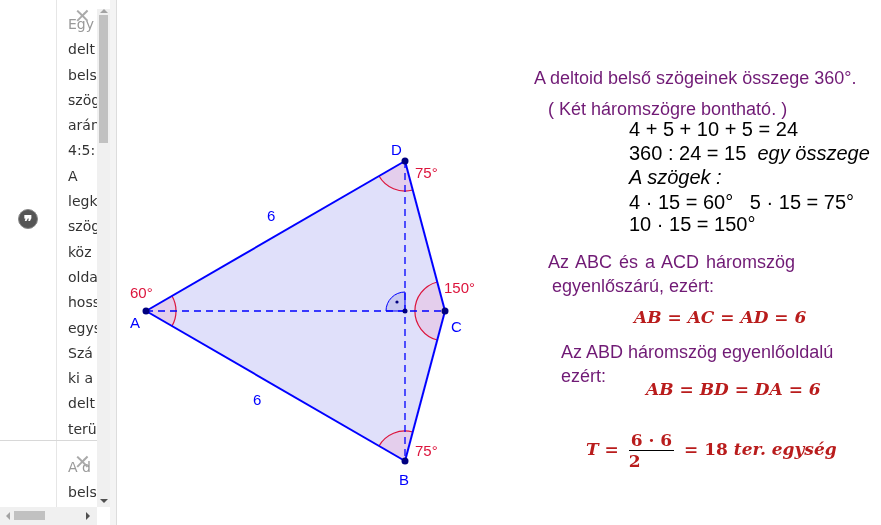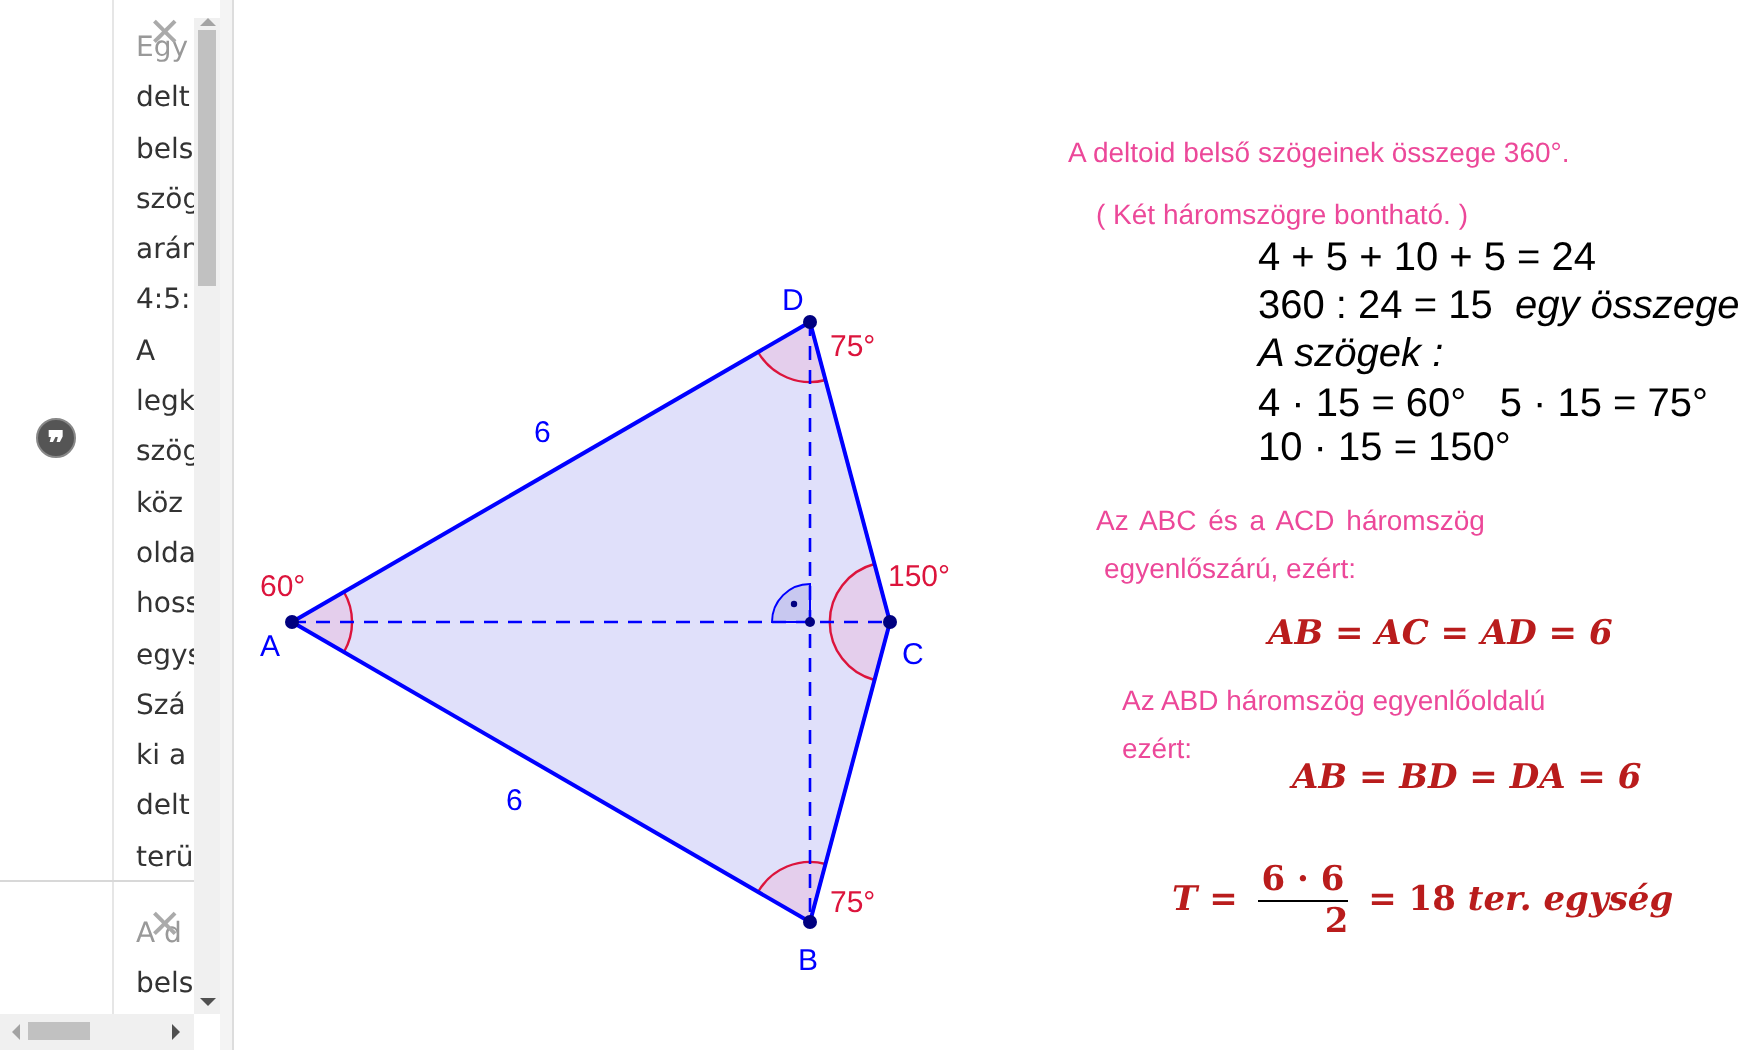--- a/index.html
+++ b/index.html
@@ -57,25 +57,25 @@
     .hscroll .thumb { position: absolute; left: 14px; top: 4px; width: 31px; height: 9px; background: #c1c1c1; }
     .hscroll .left { position: absolute; left: 6px; top: 5px; width: 0; height: 0;
       border-top: 4px solid transparent; border-bottom: 4px solid transparent; border-right: 4px solid #a3a3a3; }
     .hscroll .right { position: absolute; left: 86px; top: 5px; width: 0; height: 0;
       border-top: 4px solid transparent; border-bottom: 4px solid transparent; border-left: 4px solid #505050; }
     .title {
       position: absolute; left: 143px; top: 11px; font-weight: bold; font-size: 14.5px; color: #000;
       line-height: 24px; font-family: "Liberation Sans", sans-serif;
     }
     svg.geo { position: absolute; left: 0; top: 0; }
-    .text-block { position: absolute; font-family: "Liberation Sans", sans-serif; font-size: 14px; color: #ec4899; }
+    .text-block { position: absolute; font-family: "Liberation Sans", sans-serif; font-size: 18px; color: #701a75; }
     .latex { position: absolute; font-family: Liberation Sans, sans-serif; font-size: 20px; color: #000; white-space: nowrap; }
     .latex i { font-style: italic; }
     .latex-bold { position: absolute; font-family: "DejaVu Serif", "Liberation Serif", serif; font-size: 17px; color: #b91c1c; white-space: nowrap; font-weight: bold; font-style: italic; }
-    .frac { display: inline-block; vertical-align: middle; text-align: right; margin: 0 4px; }
+    .frac { display: inline-block; vertical-align: middle; text-align: left; margin: 0 4px; }
     .frac .num { display: block; border-bottom: 1.5px solid #000; padding: 0 2px; font-style: normal; }
     .frac .den { display: block; font-style: normal; }
     .upright { font-style: normal; }
   </style>
 </head>
 <body>
 
 <div class="sidebar"></div>
 <div class="algebra-col-border"></div>
 <div class="row-sep"></div>

